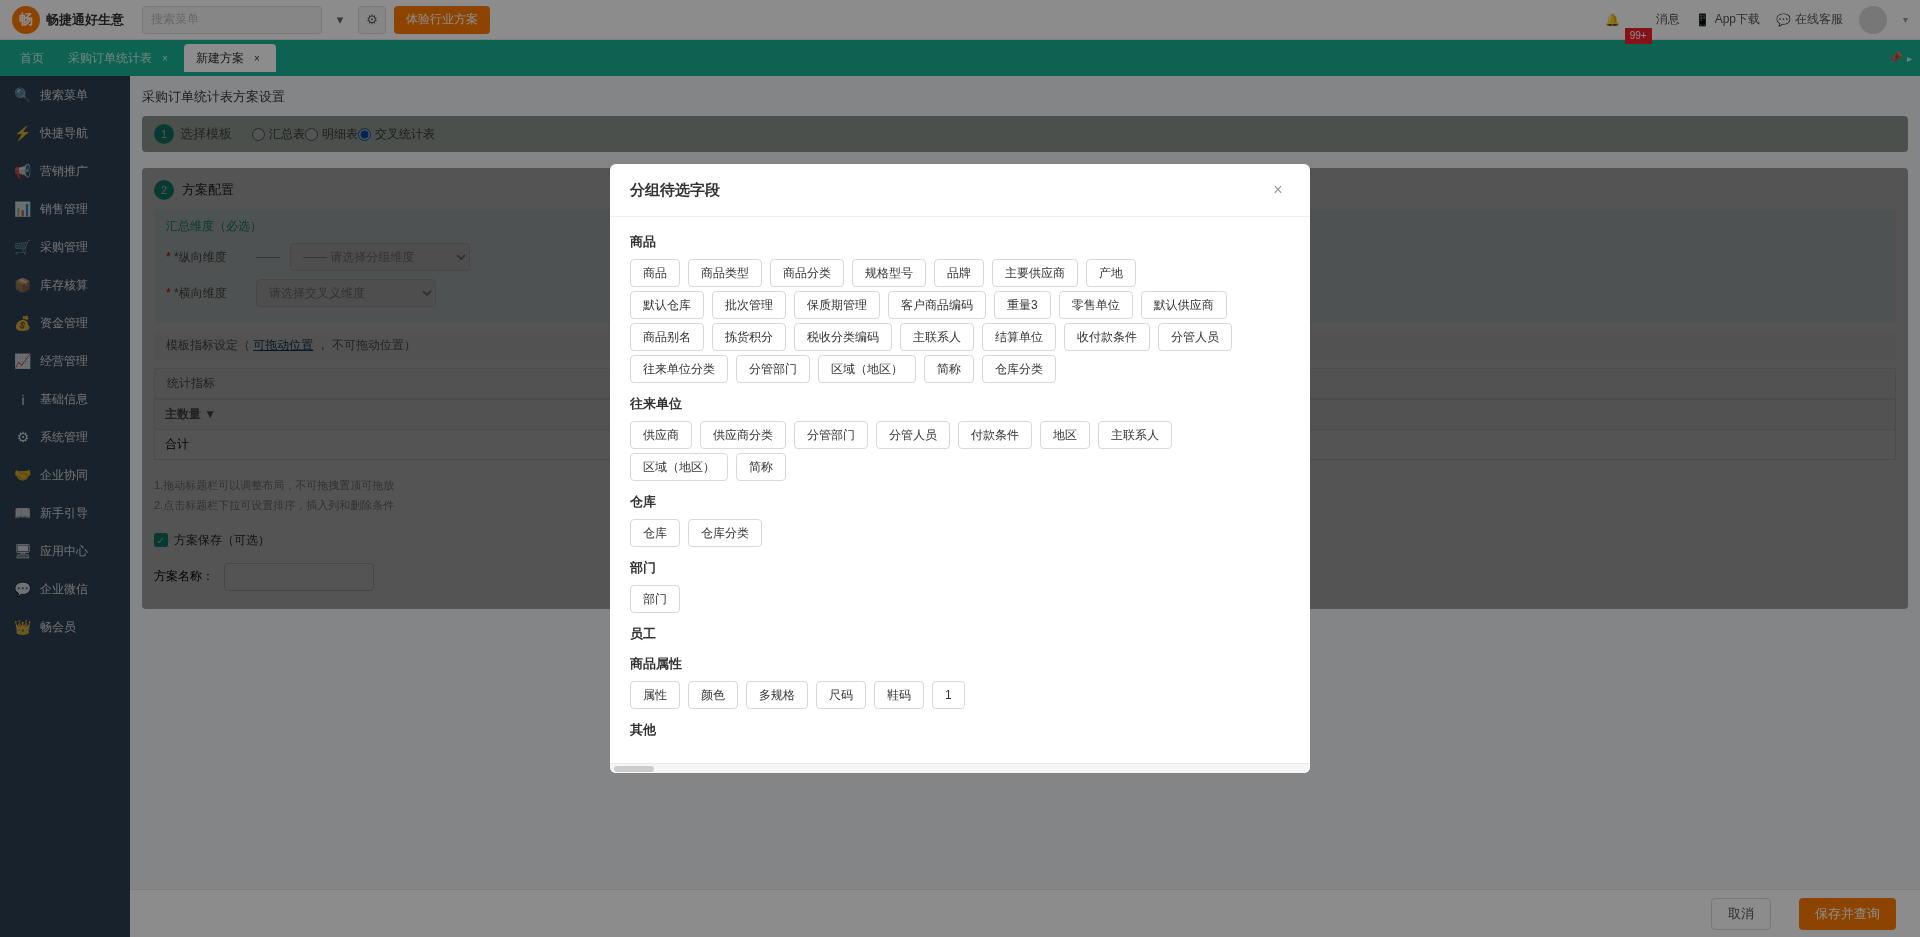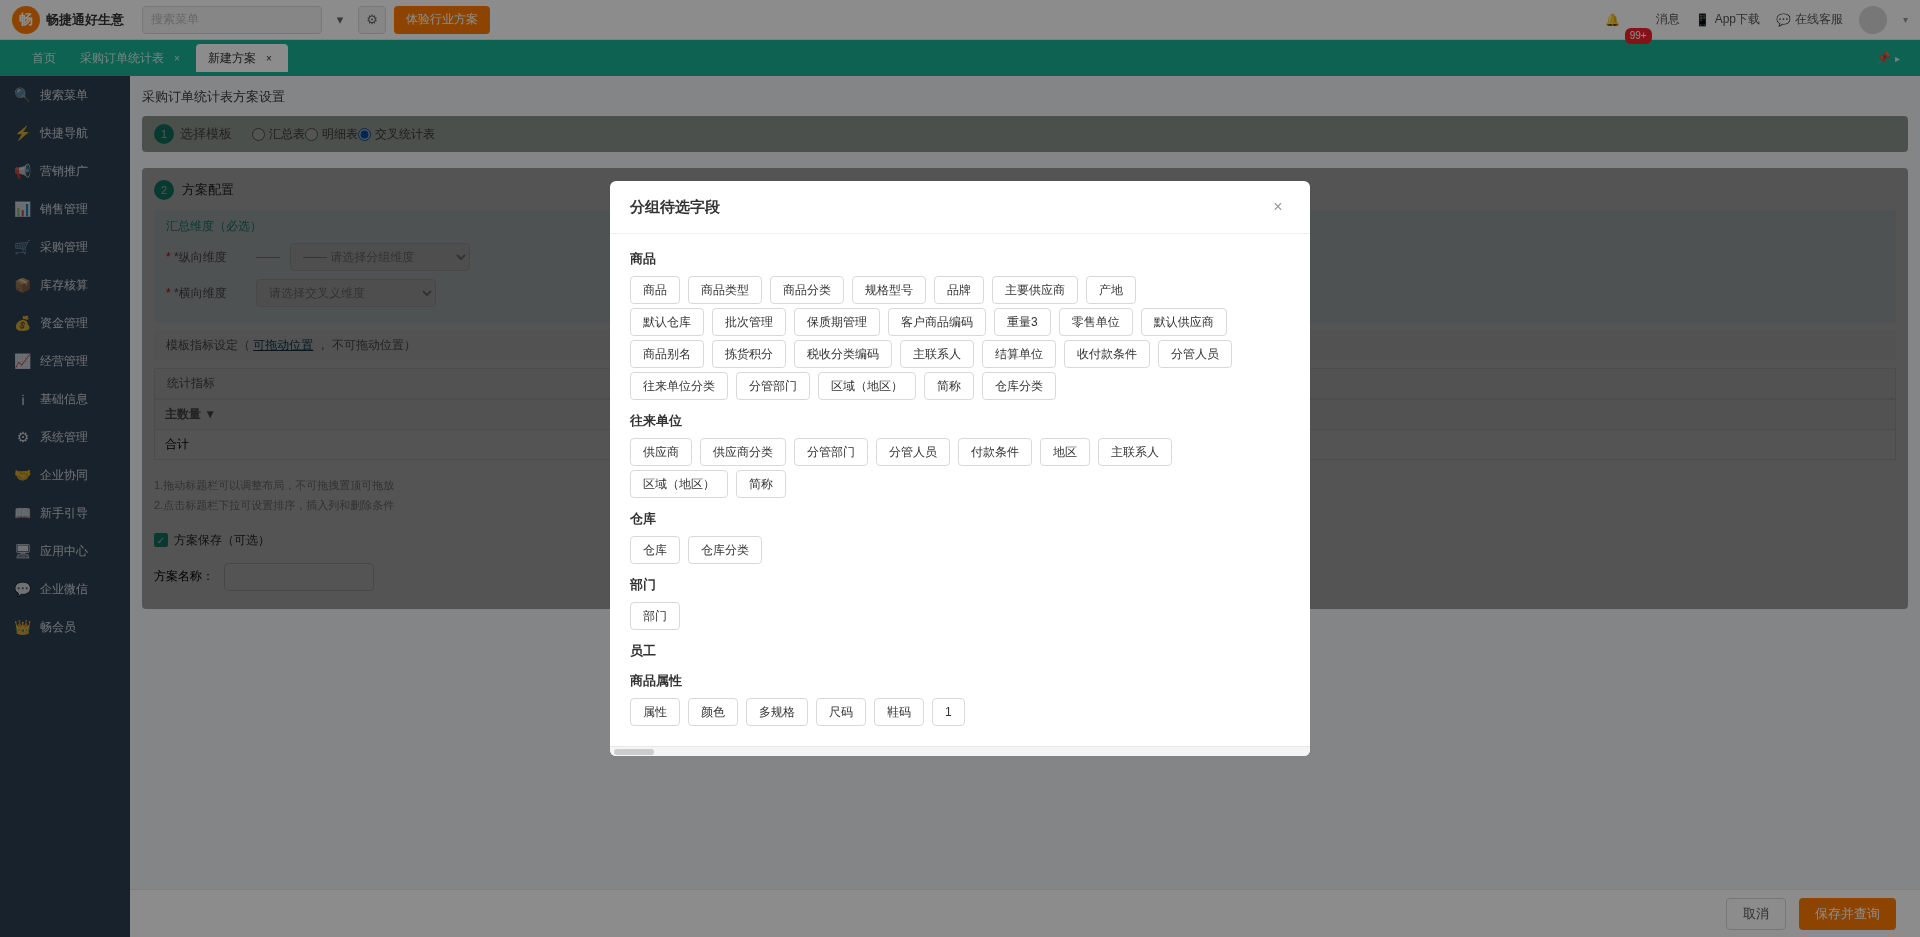--- a/index.html
+++ b/index.html
@@ -79,40 +79,40 @@
       gap: 16px;
       margin-left: auto;
     }
     .top-right-item {
       display: flex; align-items: center; gap: 4px;
       color: #555; font-size: 12px; cursor: pointer;
     }
     .badge {
       background: #f5222d;
       color: #fff;
-      border-radius: 6px;
+      border-radius: 0;
       padding: 5px 5px;
       font-size: 10px;
       min-width: 16px;
       height: 16px;
       display: inline-flex; align-items: center; justify-content: center; margin-top: 32px;
     }
     .avatar {
       width: 28px; height: 28px;
       background: #d9d9d9;
       border-radius: 50%;
     }
 
     
     .tab-bar {
       height: 36px;
       background: #1ab394;
       display: flex;
       align-items: center;
-      padding: 0 20px;
+      padding: 0 8px;
       position: fixed;
       top: 40px; left: 0; right: 0;
       z-index: 99;
     }
     .tab-item {
       height: 28px;
       padding: 0 12px;
       border-radius: 4px 4px 0 0;
       display: flex; align-items: center; gap: 6px;
       cursor: pointer;
@@ -311,21 +311,21 @@
     
     .bottom-bar {
       position: fixed;
       bottom: 0; right: 0;
       left: 130px;
       height: 48px;
       background: #fff;
       border-top: 1px solid #e8e8e8;
       display: flex; align-items: center; justify-content: flex-end;
       padding: 0 24px;
-      gap: 13px;
+      gap: 28px;
     }
     .btn-cancel {
       height: 32px;
       padding: 0 16px;
       border: 1px solid #d9d9d9;
       border-radius: 4px;
       background: #fff;
       color: #555;
       font-size: 13px;
       cursor: pointer;
@@ -715,20 +715,21 @@
       <div class="field-group-title">商品属性</div>
       <div class="field-tags">
         <span class="field-tag">属性</span>
         <span class="field-tag">颜色</span>
         <span class="field-tag">多规格</span>
         <span class="field-tag">尺码</span>
         <span class="field-tag">鞋码</span>
         <span class="field-tag">1</span>
       </div>
 
+      <div class="field-group-title">其他</div>
 
     </div>
 
     <div style="height:10px;background:#f5f5f5;border-top:1px solid #e8e8e8;display:flex;align-items:center;padding:0 4px;">
       <div style="width:40px;height:6px;background:#ccc;border-radius:3px;"></div>
     </div>
   </div>
 </div>
 
 <div class="bottom-bar">

